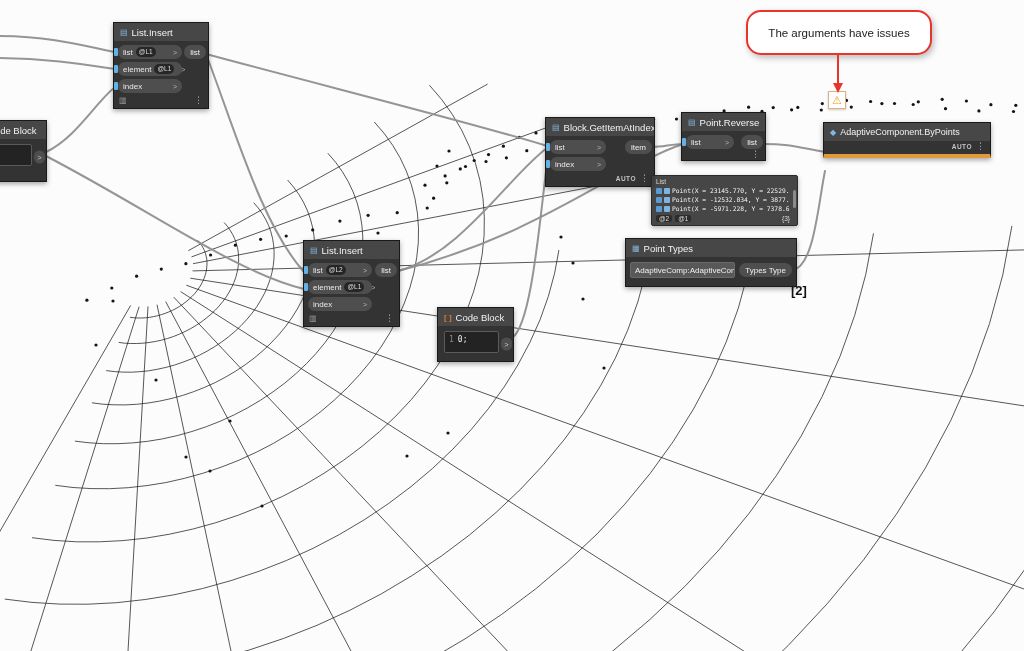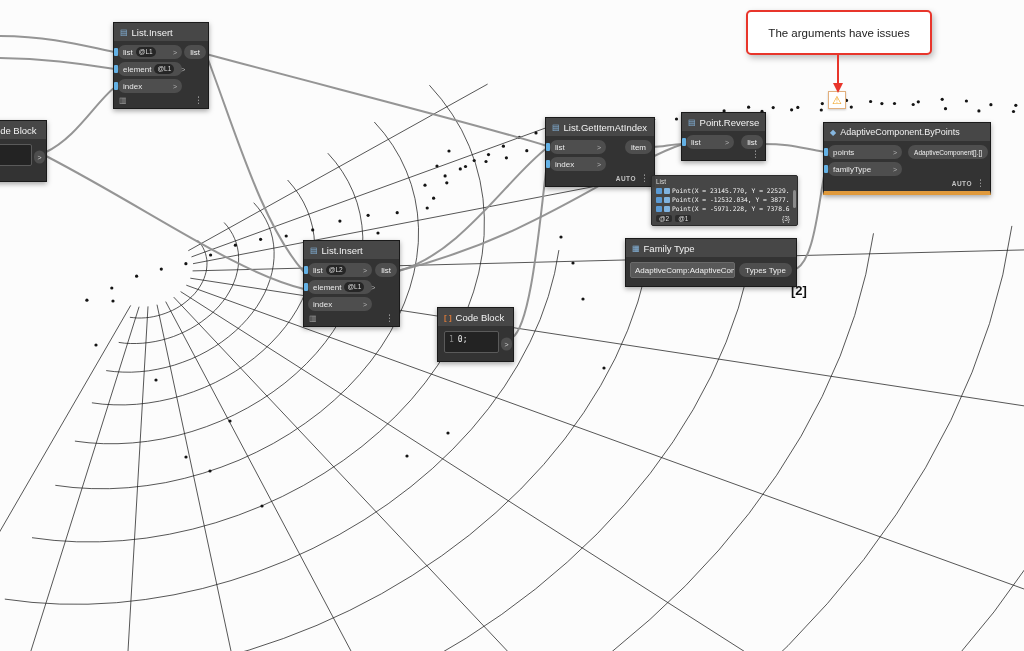--- a/index.html
+++ b/index.html
@@ -46,21 +46,21 @@
   .preview-row{display:flex;align-items:center;gap:2px;height:9px}
   .pr-icon{width:6px;height:6px;background:#5b9bd5;border-radius:1px;flex:none}
   .pr-icon2{width:6px;height:6px;background:#7fb3e0;border-radius:1px;flex:none}
   .pr-text{font-family:"DejaVu Sans Mono",monospace;font-size:6.3px;white-space:nowrap;overflow:hidden;color:#f5f5f5}
   .preview-footer{display:flex;justify-content:space-between;align-items:center;margin-top:2px}
   .level-chips{display:flex}
   .level-chip{background:#2c2c2c;border-radius:2px;font-size:6.5px;padding:0 3px;margin-right:3px;color:#ddd}
   .count-label{font-size:6.5px;color:#ddd}
   .preview-scrollbar{position:absolute;right:1px;top:14px;width:3px;height:18px;background:#8a8a8a;border-radius:2px}
 
-  .callout{position:absolute;left:746px;top:10px;width:186px;height:45px;z-index:5;background:#fff;border:2px solid #e8352b;border-radius:5px;box-shadow:2px 3px 6px rgba(0,0,0,.25);display:flex;align-items:center;justify-content:center;font-size:11.5px;color:#222}
+  .callout{position:absolute;left:746px;top:10px;width:186px;height:45px;z-index:5;background:#fff;border:2px solid #e8352b;border-radius:15px;box-shadow:2px 3px 6px rgba(0,0,0,.25);display:flex;align-items:center;justify-content:center;font-size:11.5px;color:#222}
   #callout-arrow{position:absolute;left:828px;top:55px;z-index:5}
   .warning-box{position:absolute;left:828px;top:91px;width:18px;height:18px;z-index:4;background:#fff;border:1px solid #e2b07e;display:flex;align-items:center;justify-content:center;box-shadow:0 1px 2px rgba(0,0,0,.2)}
   .warning-box span{font-size:11px;color:#f0a11c;line-height:1}
   .floating-label{position:absolute;left:791px;top:283px;z-index:2;font-size:13px;font-weight:600;color:#111}
   .accent-bottom{border-bottom:4px solid #e09a3c}
 </style>
 </head>
 <body>
 
 <div id="canvas">
@@ -284,21 +284,21 @@
       </div>
       <div class="cb-out">
         <span>&gt;</span>
       </div>
     </div>
   </div>
 
   <div class="node" style="left:545px;top:117px;width:110px">
     <div class="node-header">
       <span class="node-icon">▤</span>
-      <span class="node-title">List.GetItemAtIndex</span>
+      <span class="node-title">Block.GetItemAtIndex</span>
     </div>
     <div class="ports">
       <div class="in-col">
         <div class="port in connected w56">
           <span>list</span>
           <span class="chev">&gt;</span>
         </div>
         <div class="port in connected w56">
           <span>index</span>
           <span class="chev">&gt;</span>
@@ -341,49 +341,32 @@
         <span class="kebab">⋮</span>
       </span>
     </div>
   </div>
 
   <div class="node accent-bottom" style="left:823px;top:122px;width:168px">
     <div class="node-header" style="font-size:9px">
       <span class="node-icon">◆</span>
       <span class="node-title">AdaptiveComponent.ByPoints</span>
     </div>
-    <div class="ports">
-      <div class="in-col">
-        <div class="port in connected w74">
-          <span>points</span>
-          <span class="chev">&gt;</span>
-        </div>
-        <div class="port in connected w74">
-          <span>familyType</span>
-          <span class="chev">&gt;</span>
-        </div>
-      </div>
-      <div class="out-col">
-        <div class="port out tiny-out">
-          <span>AdaptiveComponent[].[]</span>
-        </div>
-      </div>
-    </div>
     <div class="node-footer">
       <span class="footer-right">
         <span class="auto-label">AUTO</span>
         <span class="kebab">⋮</span>
       </span>
     </div>
   </div>
 
   <div class="node" style="left:625px;top:238px;width:172px">
     <div class="node-header">
       <span class="node-icon">▦</span>
-      <span class="node-title">Family Type</span>
+      <span class="node-title">Point Types</span>
     </div>
     <div class="ft-body">
       <div class="dropdown">
         <span>AdaptiveComp:AdaptiveComp</span>
 
       </div>
       <div class="port out">
         <span>Types Type</span>
       </div>
     </div>

